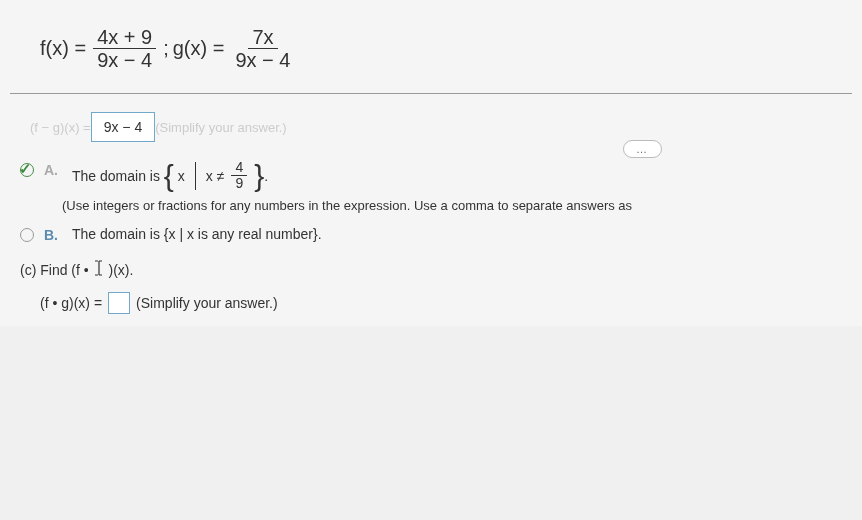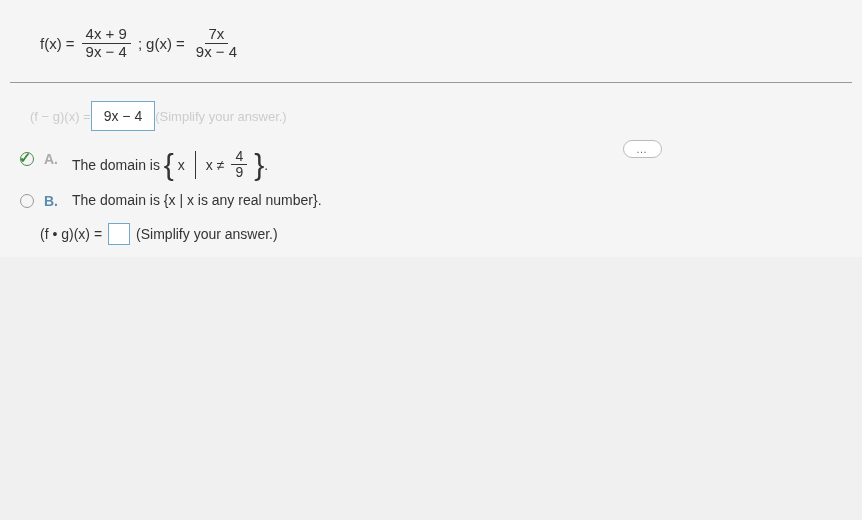--- a/index.html
+++ b/index.html
@@ -13,21 +13,21 @@
       overflow: hidden;
       position: relative;
     }
     .container {
       padding: 12px 10px;
       background: #f5f5f5;
     }
     .instruction { margin-bottom: 12px; color: #333; }
     .formulas {
       margin: 14px 0 14px 30px;
-      font-size: 15px;
+      font-size: 20px;
       display: flex;
       align-items: center;
       gap: 4px;
     }
     .frac {
       display: inline-flex;
       flex-direction: column;
       align-items: center;
       vertical-align: middle;
       line-height: 1.1;
@@ -168,26 +168,36 @@
           <span class="frac">
             <span class="num">4</span>
             <span class="den">9</span>
           </span>
         </span>
         <span class="brace-r">}</span>
         <span>.</span>
       </span>
     </div>
   </div>
+  <div class="hint">(Use integers or fractions for any numbers in the expression. Use a comma to separate answers as</div>
 
   <div class="choice-b">
     <div class="radio"></div>
     <div class="choice-label">B.</div>
     <div class="text">The domain is {x | x is any real number}.</div>
   </div>
 
+  <div class="part-c">
+    <span>(c) Find (f •</span>
+    <span class="cursor-icon">
+      <svg width="12" height="18" viewBox="0 0 12 18">
+        <path d="M2 2 h3 M9 2 h-3 M6 2 v14 M2 16 h3 M9 16 h-3" stroke="#333" stroke-width="1.2" fill="none"></path>
+      </svg>
+    </span>
+    <span>)(x).</span>
+  </div>
 
   <div class="answer-row">
     <span>(f • g)(x) =</span>
     <span class="answer-box"></span>
     <span>(Simplify your answer.)</span>
   </div>
 </div>
 
 </body></html>

